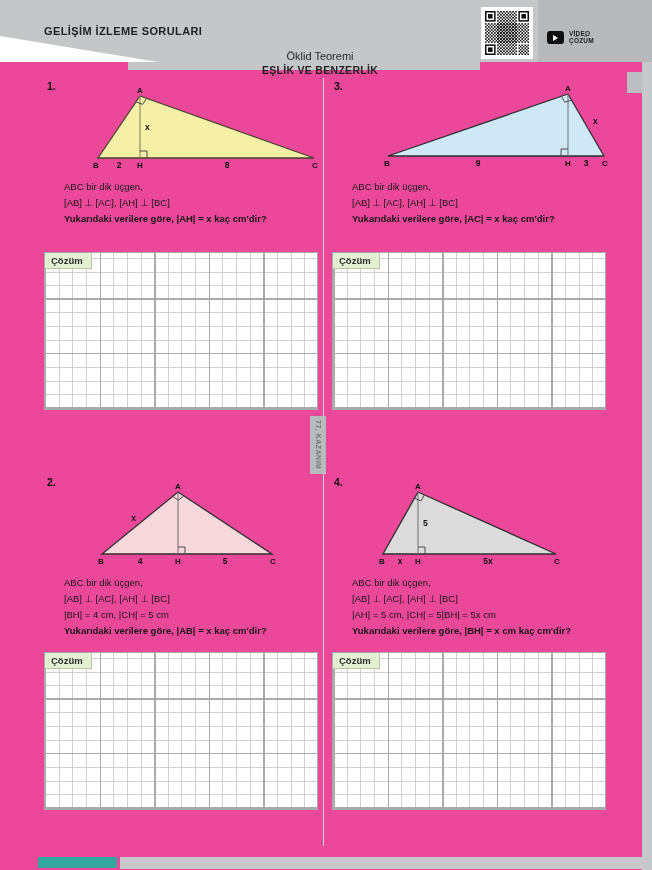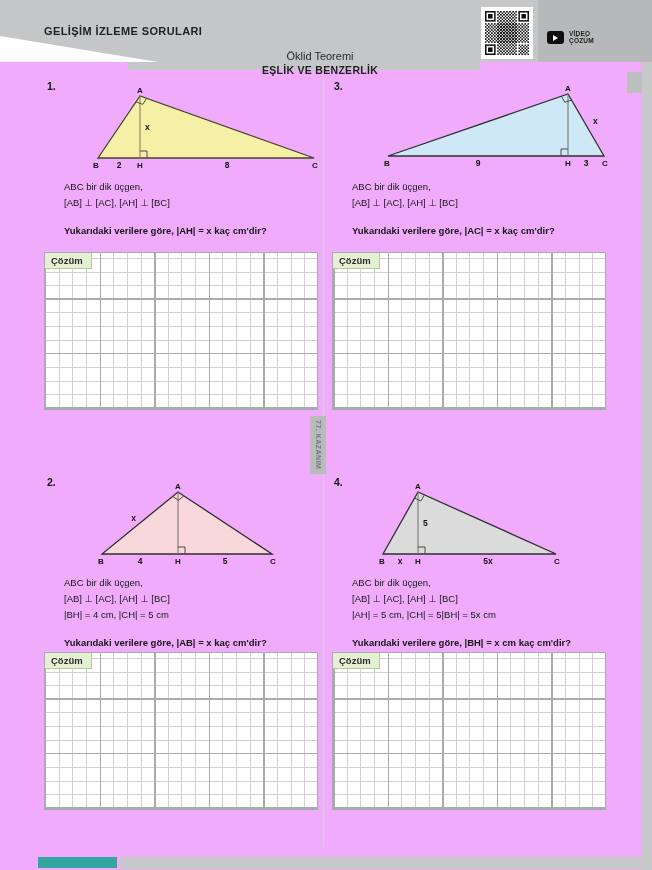--- a/index.html
+++ b/index.html
@@ -1,16 +1,16 @@
 <!DOCTYPE html>
 <html><head>
 <meta charset="utf-8">
 <style>
   html,body{margin:0;padding:0;background:#fff;}
-  .page{position:relative;width:652px;height:870px;background:#f0abfc;overflow:hidden;
+  .page{position:relative;width:652px;height:870px;background:#ec4899;overflow:hidden;
         font-family:"Liberation Sans",sans-serif;color:#1a1a1a;}
 
   
   .header-band{position:absolute;left:0;top:0;width:652px;height:62px;background:#c5c6c7;}
   .header-wedge{position:absolute;left:0;top:36px;width:158px;height:26px;background:#fff;
                 clip-path:polygon(0 0,100% 100%,0 100%);}
   .header-left-title{position:absolute;left:44px;top:25px;font-size:11px;font-weight:bold;
                      letter-spacing:.4px;color:#222;}
   .header-center-ext{position:absolute;left:128px;top:62px;width:352px;height:8px;background:#c5c6c7;}
   .header-title{position:absolute;left:160px;top:36px;width:320px;text-align:center;
@@ -37,21 +37,21 @@
   .side-tab span{writing-mode:vertical-rl;font-size:7px;font-weight:bold;color:#747577;
                  letter-spacing:.5px;white-space:nowrap;}
 
   
   .problem-num{position:absolute;font-size:10.5px;font-weight:bold;color:#111;}
   .figure{position:absolute;}
   .figure text{font-family:"Liberation Sans",sans-serif;font-size:8px;font-weight:bold;fill:#111;}
   .figure .seg{font-size:8.5px;}
   .stmt{position:absolute;font-size:9.5px;color:#161616;white-space:nowrap;}
   .stmt .line{height:16px;line-height:16px;}
-  .stmt .question{margin-top:12px;font-weight:bold;height:16px;line-height:16px;}
+  .stmt .question{margin-top:0;font-weight:bold;height:16px;line-height:16px;}
 
   
   .solution-grid{position:absolute;width:274px;height:158px;background-color:#fff;
     border:1.5px solid #a9aaab;box-sizing:border-box;
     background-image:
       repeating-linear-gradient(90deg,#a9aaab 0 1.5px,transparent 1.5px 54.6px),
       repeating-linear-gradient(0deg,#a9aaab 0 1.5px,transparent 1.5px 54.6px),
       repeating-linear-gradient(90deg,#cfd0d1 0 1px,transparent 1px 13.65px),
       repeating-linear-gradient(0deg,#cfd0d1 0 1px,transparent 1px 13.65px);}
   .solution-label{position:absolute;left:0;top:0;background:#e4f0d2;color:#2c2c2c;

